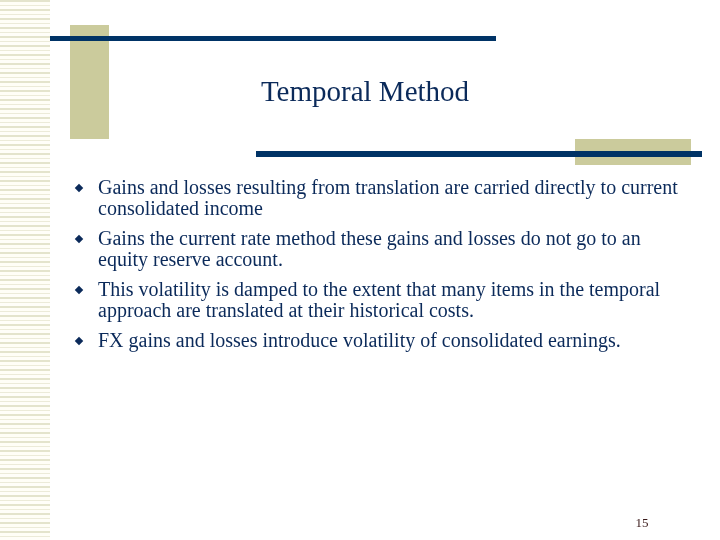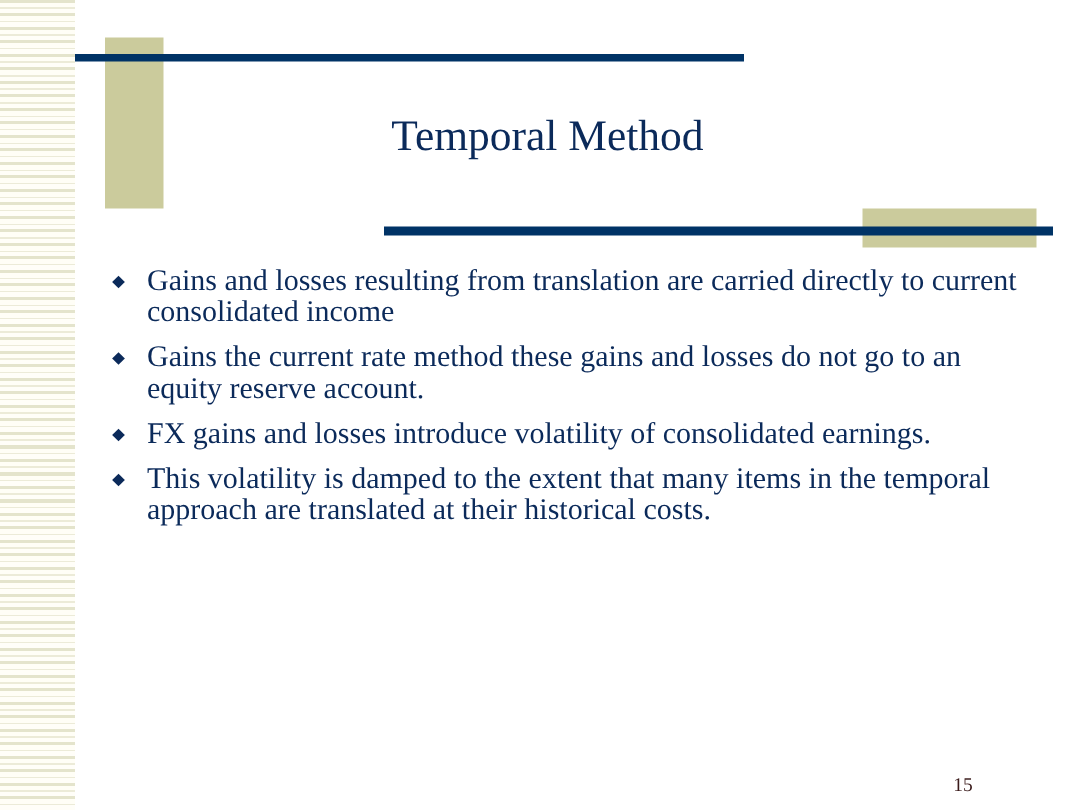--- a/index.html
+++ b/index.html
@@ -130,21 +130,21 @@
   <li class="bullet-item">
     <span class="bullet-icon"></span>
     <span>Gains and losses resulting from translation are carried directly to current consolidated income</span>
   </li>
   <li class="bullet-item">
     <span class="bullet-icon"></span>
     <span>Gains the current rate method these gains and losses do not go to an equity reserve account.</span>
   </li>
   <li class="bullet-item">
     <span class="bullet-icon"></span>
-    <span>FX gains and losses introduce volatility of consolidated earnings.</span>
+    <span>This volatility is damped to the extent that many items in the temporal approach are translated at their historical costs.</span>
   </li>
   <li class="bullet-item">
     <span class="bullet-icon"></span>
-    <span>This volatility is damped to the extent that many items in the temporal approach are translated at their historical costs.</span>
+    <span>FX gains and losses introduce volatility of consolidated earnings.</span>
   </li>
 </ul>
 
 <div class="page-number">15</div>
 
 </body></html>

